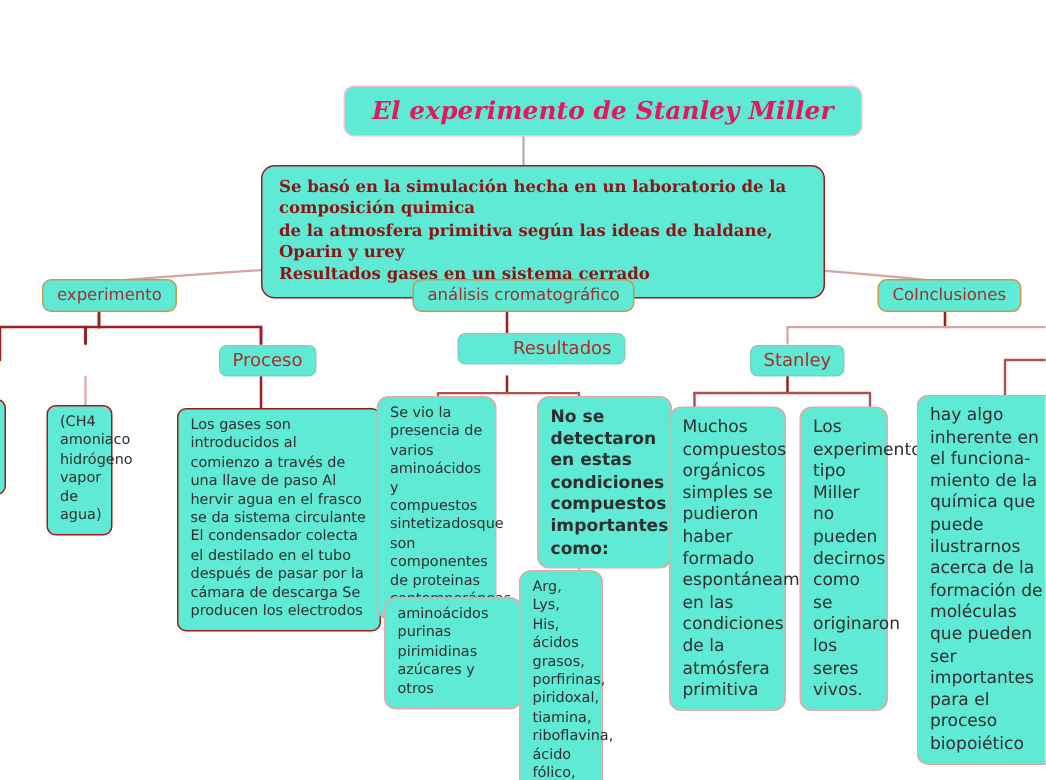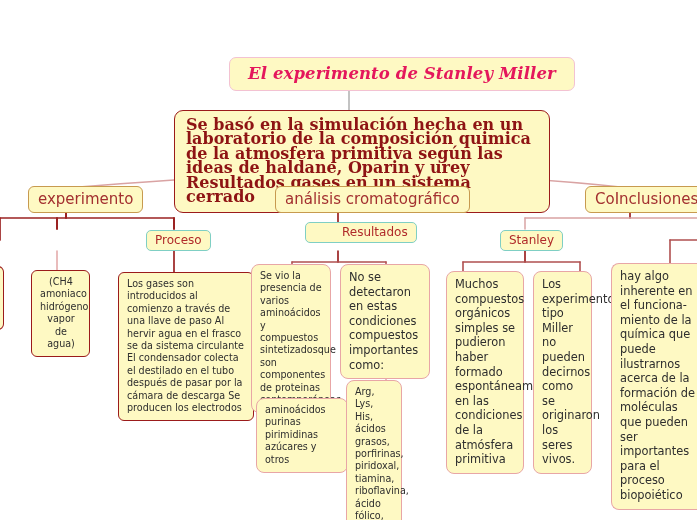--- a/index.html
+++ b/index.html
@@ -23,21 +23,21 @@
   #edges {
     position: absolute;
     left: 0; top: 0;
     width: 697px;
     height: 520px;
     pointer-events: none;
   }
   .node {
     position: absolute;
     box-sizing: border-box;
-    background: #fef9c3;
+    background: #5eead4;
   }
 
   
   .n-root {
     border: 1.5px solid #f3c2d2;
     border-radius: 7px;
     padding: 6px 18px 7px 18px;
     font-family: "DejaVu Serif", serif;
     font-weight: bold;
     font-style: italic;
@@ -47,31 +47,31 @@
     letter-spacing: 0.1px;
   }
 
   
   .n-statement {
     border: 1.6px solid #9b1b1b;
     border-radius: 9px;
     padding: 7px 10px 8px 11px;
     font-family: "DejaVu Serif", serif;
     font-weight: bold;
-    font-size: 16px;
+    font-size: 11px;
     line-height: 14.4px;
     color: #8e1414;
   }
 
   
   .n-branch {
     border: 1.6px solid #c79a4f;
     border-radius: 6px;
     padding: 3px 9px 4px 9px;
-    font-size: 15px;
+    font-size: 11px;
     color: #a33030;
     white-space: nowrap;
     text-align: left;
   }
 
   
   .n-sub {
     border: 1.6px solid #7fcfc4;
     border-radius: 5px;
     padding: 2px 8px 3px 8px;
@@ -174,29 +174,29 @@
 
 
   <div class="node n-sub txt-red" style="left:146px; top:230px;">Proceso</div>
 
   <div class="node n-sub txt-red" style="left:305px; top:222px;padding-left:36px;">Resultados</div>
 
   <div class="node n-sub txt-red" style="left:500px; top:230px;">Stanley</div>
 
   <div class="node n-leaf-dark clip-left" style="left:-10px; top:266px; width:14px; height:64px; padding:0;"></div>
 
-  <div class="node n-leaf-dark" style="left:31px; top:270px; width:59px;text-align:center;">(CH4 amoniaco hidrógeno vapor de agua)</div>
+  <div class="node n-leaf-dark" style="left:31px; top:270px; width:44px;">(CH4 amoniaco hidrógeno vapor de agua)</div>
 
   <div class="node n-leaf-dark" style="left:118px; top:272px; width:136px;">Los gases son introducidos al comienzo a través de una llave de paso Al hervir agua en el frasco se da sistema circulante El condensador colecta el destilado en el tubo después de pasar por la cámara de descarga Se producen los electrodos</div>
 
   <div class="node n-leaf-pink" style="left:251px; top:264px; width:80px;">Se vio la presencia de varios aminoácidos y compuestos sintetizadosque son componentes de proteinas contemporáneas</div>
 
   <div class="node n-leaf-pink" style="left:256px; top:398px; width:92px;">aminoácidos purinas pirimidinas azúcares y otros</div>
 
-  <div class="node n-leaf-pink big" style="left:340px; top:264px; width:90px;">No se detectaron en estas condiciones compuestos importantes como:</div>
+  <div class="node n-leaf-pink big" style="left:358px; top:264px; width:90px;font-weight:bold;">No se detectaron en estas condiciones compuestos importantes como:</div>
 
   <div class="node n-leaf-pink" style="left:346px; top:380px; width:56px;">Arg, Lys, His, ácidos grasos, porfirinas, piridoxal, tiamina, riboflavina, ácido fólico, ácido lipoico y biotina</div>
 
   <div class="node n-leaf-pink big" style="left:446px; top:271px; width:78px;">Muchos compuestos orgánicos simples se pudieron haber formado espontáneamente en las condiciones de la atmósfera primitiva</div>
 
   <div class="node n-leaf-pink big" style="left:533px; top:271px; width:59px;">Los experimentos tipo Miller no pueden decirnos como se originaron los seres vivos.</div>
 
   <div class="node n-leaf-pink big clip-right" style="left:611px; top:263px; width:96px;">hay algo inherente en el funciona-miento de la química que puede ilustrarnos acerca de la formación de moléculas que pueden ser importantes para el proceso biopoiético</div>
 
 </div>

